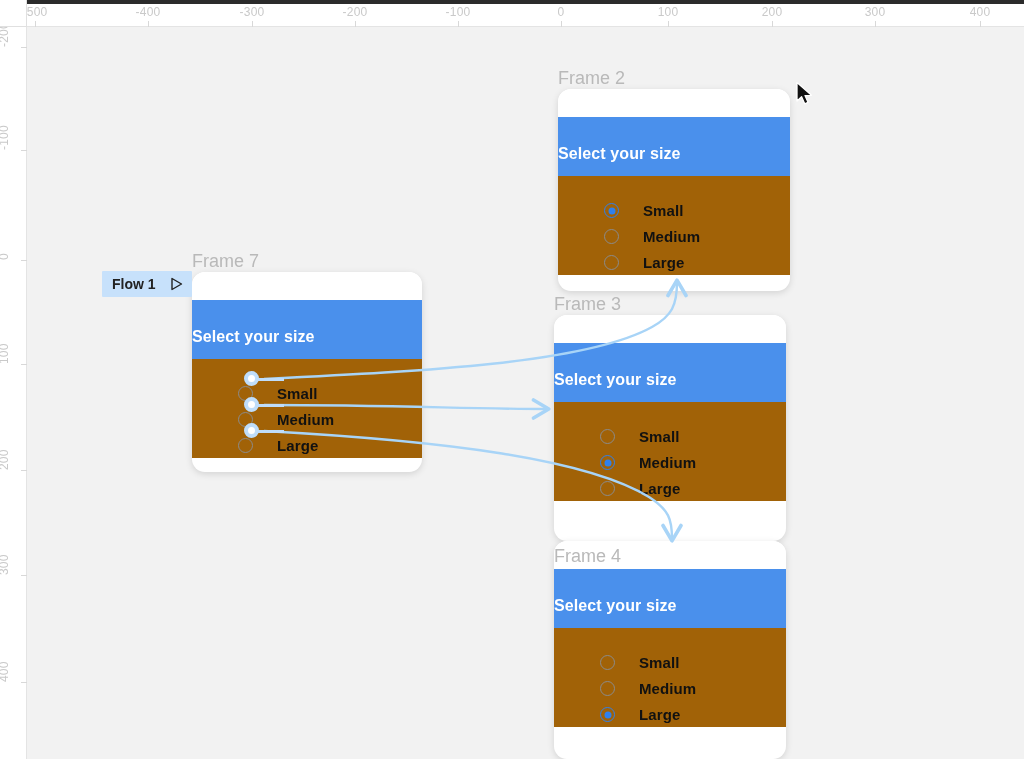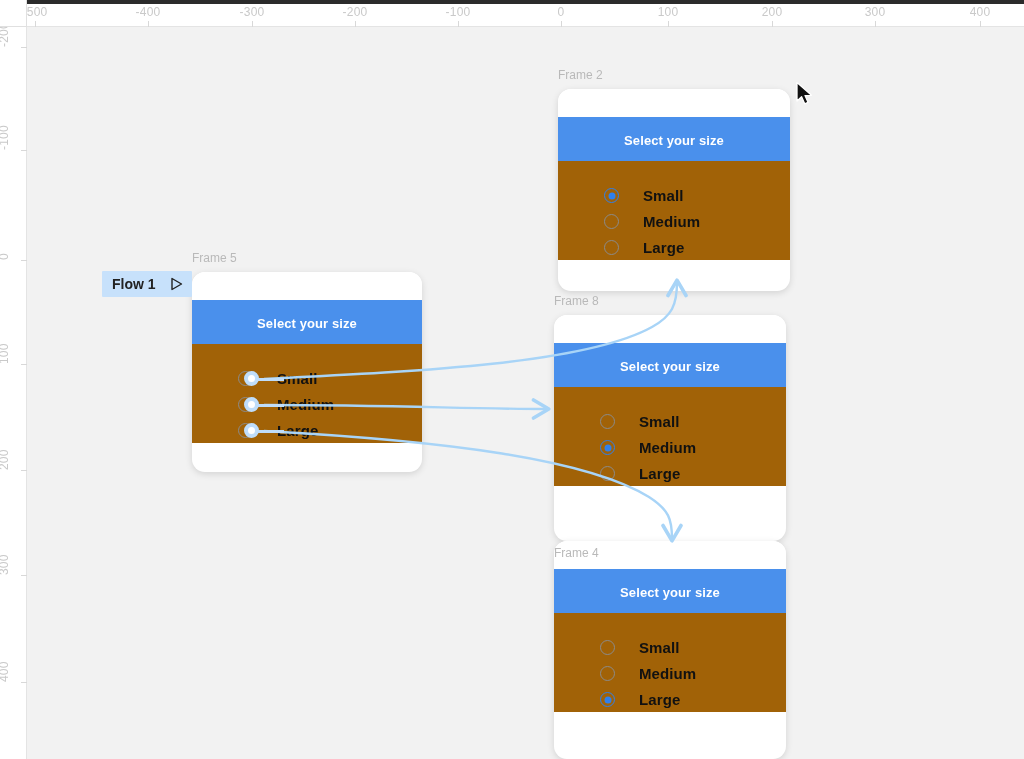--- a/index.html
+++ b/index.html
@@ -116,34 +116,33 @@
   .frame {
     position: absolute;
     background: #ffffff;
     border-radius: 13px;
     box-shadow: 0 2px 7px rgba(0,0,0,0.13);
     overflow: hidden;
     z-index: 10;
   }
   .frame-label {
     position: absolute;
-    font-size: 12px;
+    font-size: 18px;
     color: #b9b9b9;
     white-space: nowrap;
     z-index: 11;
     text-align: right;
   }
   .frame-topgap { height: 28px; background:#ffffff; }
   .frame-header {
     background: #4a90ec;
     color: #ffffff;
-    text-align: center;
-    font-size: 13px;
+    font-size: 16px;
     font-weight: bold;
-    padding: 16px 0 13px 0;
+    padding: 28px 0 13px 0;
     letter-spacing: .1px;
   }
   .frame-body {
     padding: 22px 0 0 0;
     background: #a16207;
   }
   .radio-row {
     display: flex;
     align-items: center;
     padding: 0 0 0 46px;
@@ -246,21 +245,21 @@
         </marker>
       </defs>
 
       <path d="M 237 352 C 400 344, 560 336, 625 300 C 645 289, 650 278, 650 255" fill="none" stroke="#a8d4f7" stroke-width="2.4" marker-end="url(#ah)"></path>
 
       <path d="M 237 378 C 370 378, 440 382, 520 382" fill="none" stroke="#a8d4f7" stroke-width="2.4" marker-end="url(#ah)"></path>
 
       <path d="M 237 404 C 420 414, 560 432, 622 470 C 642 483, 645 492, 645 512" fill="none" stroke="#a8d4f7" stroke-width="2.4" marker-end="url(#ah)"></path>
     </svg>
 
-    <div class="frame-label" style="left:165px; top:224px;">Frame 5</div>
+    <div class="frame-label" style="left:165px; top:224px;">Frame 7</div>
 
     <div class="frame" style="left:165px; top:245px; width:230px; height:200px;">
       <div class="frame-topgap"></div>
       <div class="frame-header">Select your size</div>
       <div class="frame-body">
         <div class="radio-row">
           <span class="radio"></span>
           <span class="radio-label">Small</span>
         </div>
         <div class="radio-row">
@@ -306,21 +305,21 @@
           <span class="radio"></span>
           <span class="radio-label">Medium</span>
         </div>
         <div class="radio-row">
           <span class="radio"></span>
           <span class="radio-label">Large</span>
         </div>
       </div>
     </div>
 
-    <div class="frame-label" style="left:527px; top:267px;">Frame 8</div>
+    <div class="frame-label" style="left:527px; top:267px;">Frame 3</div>
 
     <div class="frame" style="left:527px; top:288px; width:232px; height:226px;">
       <div class="frame-topgap"></div>
       <div class="frame-header">Select your size</div>
       <div class="frame-body">
         <div class="radio-row">
           <span class="radio"></span>
           <span class="radio-label">Small</span>
         </div>
         <div class="radio-row">

